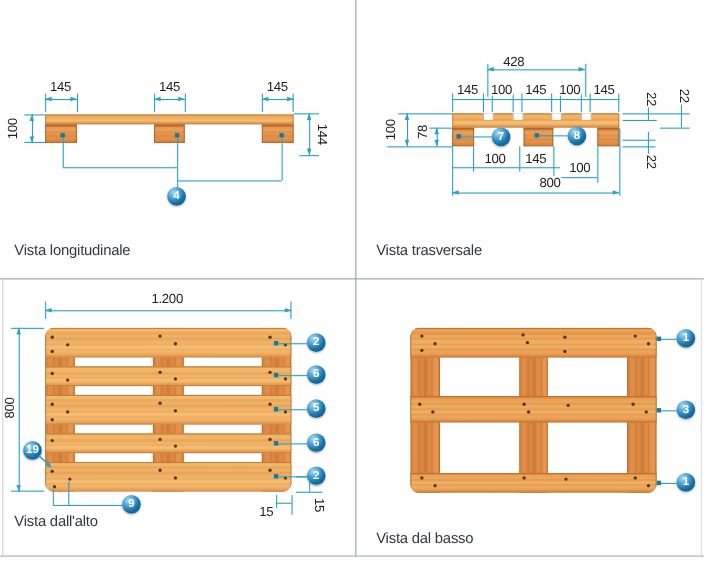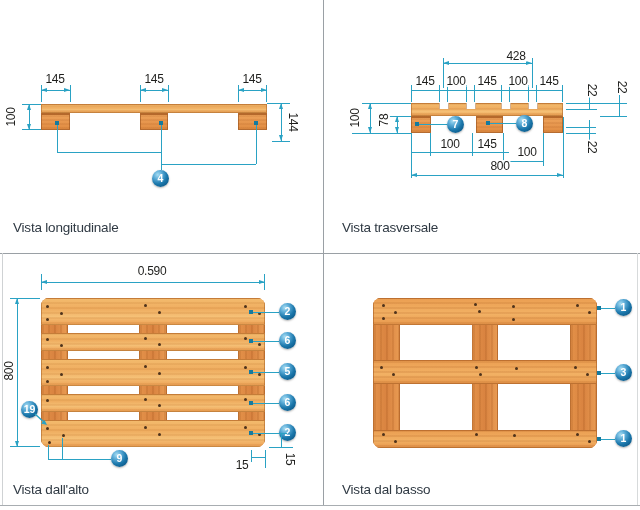--- a/index.html
+++ b/index.html
@@ -127,21 +127,21 @@
     <span class="dl" style="left:456px;top:81px">100</span>
     <span class="dl" style="left:487px;top:81px">145</span>
     <span class="dl" style="left:518px;top:81px">100</span>
     <span class="dl" style="left:549px;top:81px">145</span>
 
     <b class="ln v" style="left:443px;top:58px;height:30px"></b>
     <b class="ln v" style="left:532px;top:58px;height:30px"></b>
     <b class="ln h" style="left:443px;top:63px;width:89px"></b>
     <i class="ar aL" style="left:443px;top:61px"></i>
     <i class="ar aR" style="left:526px;top:61px"></i>
-    <span class="dl" style="left:516px;top:56px">428</span>
+    <span class="dl" style="left:467px;top:56px">428</span>
 
     <b class="ln h" style="left:362px;top:103px;width:49px"></b>
     <b class="ln h" style="left:388px;top:116px;width:23px"></b>
     <b class="ln h" style="left:352px;top:133px;width:59px"></b>
     <b class="ln v" style="left:370px;top:103px;height:30px"></b>
     <i class="ar aU" style="left:368px;top:103px"></i>
     <i class="ar aD" style="left:368px;top:127px"></i>
     <span class="dl rm90" style="left:355px;top:118px">100</span>
     <b class="ln v" style="left:397px;top:116px;height:17px"></b>
     <i class="ar aU" style="left:395px;top:116px"></i>
@@ -185,21 +185,21 @@
 
     <span class="vt" style="left:342px;top:221px">Vista trasversale</span>
   </div>
 
   <div>
     <b class="ln v" style="left:41px;top:274px;height:16px"></b>
     <b class="ln v" style="left:264px;top:274px;height:16px"></b>
     <b class="ln h" style="left:41px;top:282px;width:224px"></b>
     <i class="ar aL" style="left:41px;top:280px"></i>
     <i class="ar aR" style="left:259px;top:280px"></i>
-    <span class="dl" style="left:152px;top:271px">0.590</span>
+    <span class="dl" style="left:152px;top:271px">1.200</span>
 
     <b class="ln h" style="left:10px;top:298px;width:30px"></b>
     <b class="ln h" style="left:10px;top:446px;width:30px"></b>
     <b class="ln v" style="left:17px;top:298px;height:149px"></b>
     <i class="ar aU" style="left:15px;top:298px"></i>
     <i class="ar aD" style="left:15px;top:441px"></i>
     <span class="dl rm90" style="left:9px;top:371px">800</span>
 
     <div class="pal" style="left:41px;top:298px;width:224px;height:149px">
       <div class="wV" style="left:0;top:0;width:27px;height:149px"></div>
@@ -273,21 +273,21 @@
 
     <b class="ln v" style="left:251px;top:450px;height:12px"></b>
     <b class="ln v" style="left:265px;top:450px;height:18px"></b>
     <b class="ln h" style="left:251px;top:457px;width:14px"></b>
     <span class="dl" style="left:242px;top:465px">15</span>
     <b class="ln h" style="left:269px;top:433px;width:18px"></b>
     <b class="ln h" style="left:269px;top:447px;width:24px"></b>
     <b class="ln v" style="left:281px;top:433px;height:14px"></b>
     <span class="dl r90" style="left:290px;top:459px">15</span>
 
-    <span class="vt" style="left:13px;top:483px">Vista dall'alto</span>
+    <span class="vt" style="left:13px;top:467px">Vista dall'alto</span>
   </div>
 
   <div>
     <div class="pal" style="left:373px;top:298px;width:224px;height:150px">
       <div class="wV" style="left:0;top:0;width:27px;height:150px"></div>
       <div class="wV" style="left:99px;top:0;width:26px;height:150px"></div>
       <div class="wV" style="left:197px;top:0;width:27px;height:150px"></div>
       <div class="wA2" style="left:0;top:0;width:224px;height:27px"></div>
       <div class="wA2" style="left:0;top:62px;width:224px;height:24px"></div>
       <div class="wA2" style="left:0;top:132px;width:224px;height:18px"></div>

